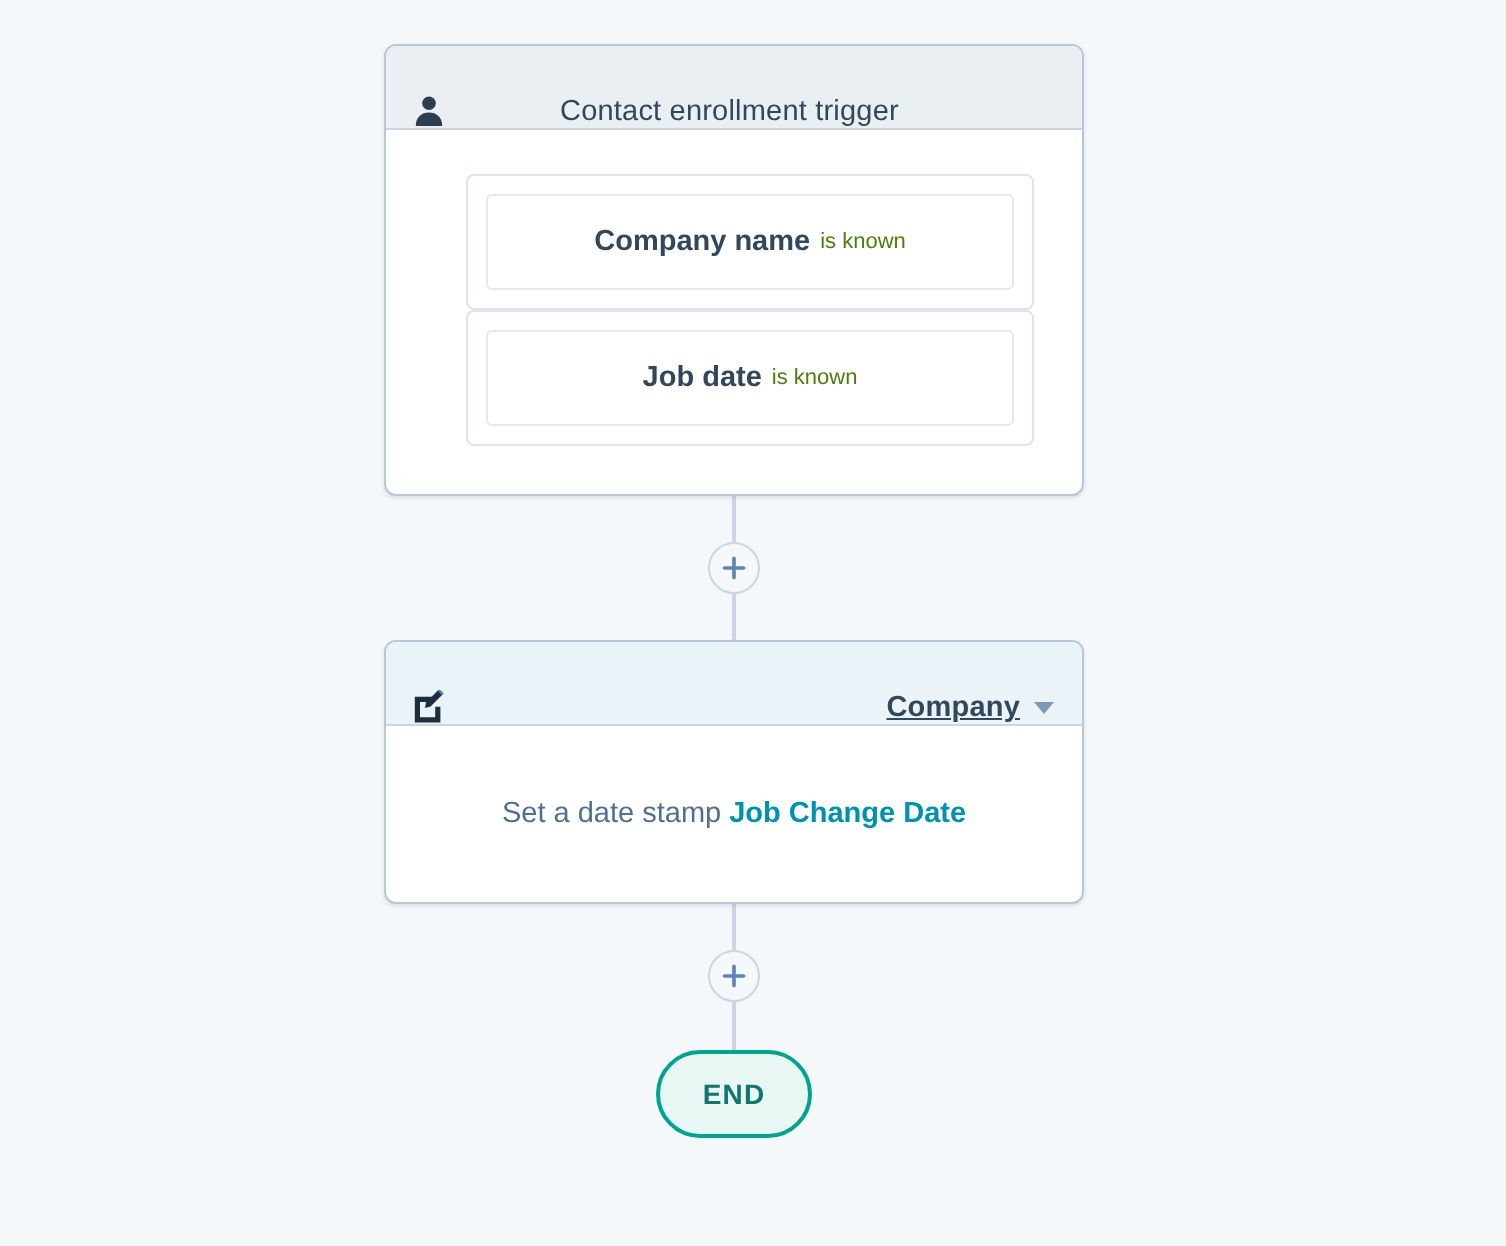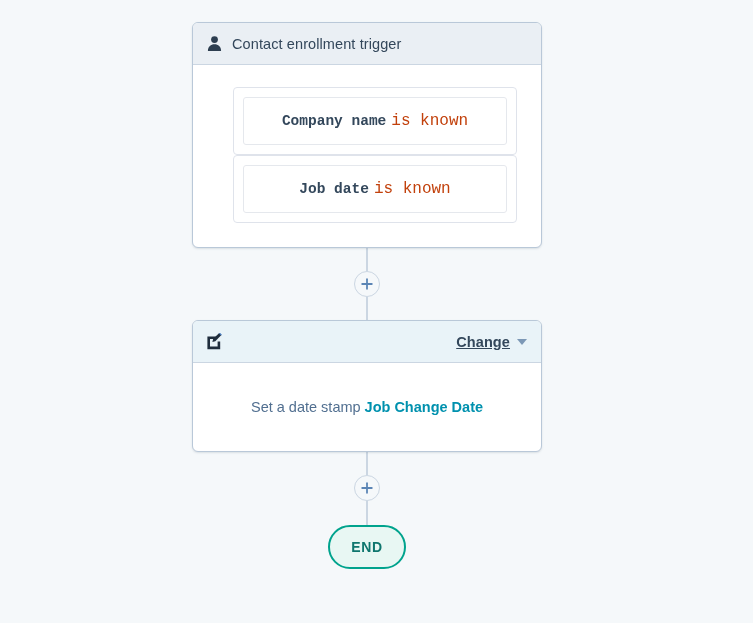--- a/index.html
+++ b/index.html
@@ -34,27 +34,28 @@
     border: 1px solid #b9c8d8;
     border-radius: 6px;
     box-shadow: 0 1px 2px rgba(90, 110, 130, 0.18);
     overflow: hidden;
     position: relative;
     z-index: 2;
   }
 
   .card-header {
     display: flex;
-    align-items: center;
+    align-items: flex-end;
     height: 42px;
     padding: 0 14px 0 13px;
     box-sizing: border-box;
     border-bottom: 1px solid #cbd6e2;
     font-size: 14.5px;
     color: #33475b;
+    gap: 48px;
   }
 
   .card-header.trigger-header {
     background: #eaeff4;
   }
   .card-header.action-header {
     background: #e9f3f8;
   }
 
   .header-icon {
@@ -94,21 +95,20 @@
     width: 0;
     height: 0;
     border-left: 5px solid transparent;
     border-right: 5px solid transparent;
     border-top: 6px solid #7c98b6;
   }
 
   
   .trigger-body {
     padding: 22px 24px 24px 40px;
-    font-family: Liberation Mono, monospace;
   }
 
   .condition-outer {
     border: 1px solid #dfe3eb;
     border-radius: 4px;
     padding: 9px;
     background: #ffffff;
   }
 
   .condition-inner {
@@ -123,22 +123,22 @@
     padding: 0 10px;
     box-sizing: border-box;
   }
 
   .cond-prop {
     font-weight: bold;
     color: #33475b;
     font-size: 14.5px;
   }
   .cond-op {
-    color: #c2410c;
-    font-size: 16px;
+    color: #4d7c0f;
+    font-size: 11px;
     margin-left: 5px;
   }
 
   .or-label {
     font-size: 13.5px;
     font-weight: bold;
     color: #33475b;
     margin: 16px 0 12px 0;
     letter-spacing: 0.3px;
   }
@@ -260,21 +260,21 @@
       <div class="card-header action-header">
         <span class="header-icon">
           <svg width="17" height="17" viewBox="0 0 17 17">
             <path d="M1.4 3.4 H10.2 V6.0 H4.0 V13.6 H11.6 V8.4 H14.2 V16.2 H1.4 Z" fill="#1f2d3d"></path>
             <path d="M9.3 8.2 L15.4 2.1 L13.2 0 L7.1 6.1 L6.4 9 Z" fill="#1f2d3d"></path>
             <path d="M13.0 0.6 L15.0 2.6 L15.9 1.7 L13.9 -0.3 Z" fill="#4a7ec4"></path>
           </svg>
         </span>
         <span class="header-spacer"></span>
         <span class="actions-menu">
-          <span class="actions-label">Change</span>
+          <span class="actions-label">Company</span>
           <span class="caret"></span>
         </span>
       </div>
 
       <div class="action-body">
         <span>
           <span class="action-text">Set a date stamp</span><span class="action-highlight">Job Change Date</span>
         </span>
       </div>
     </div>

